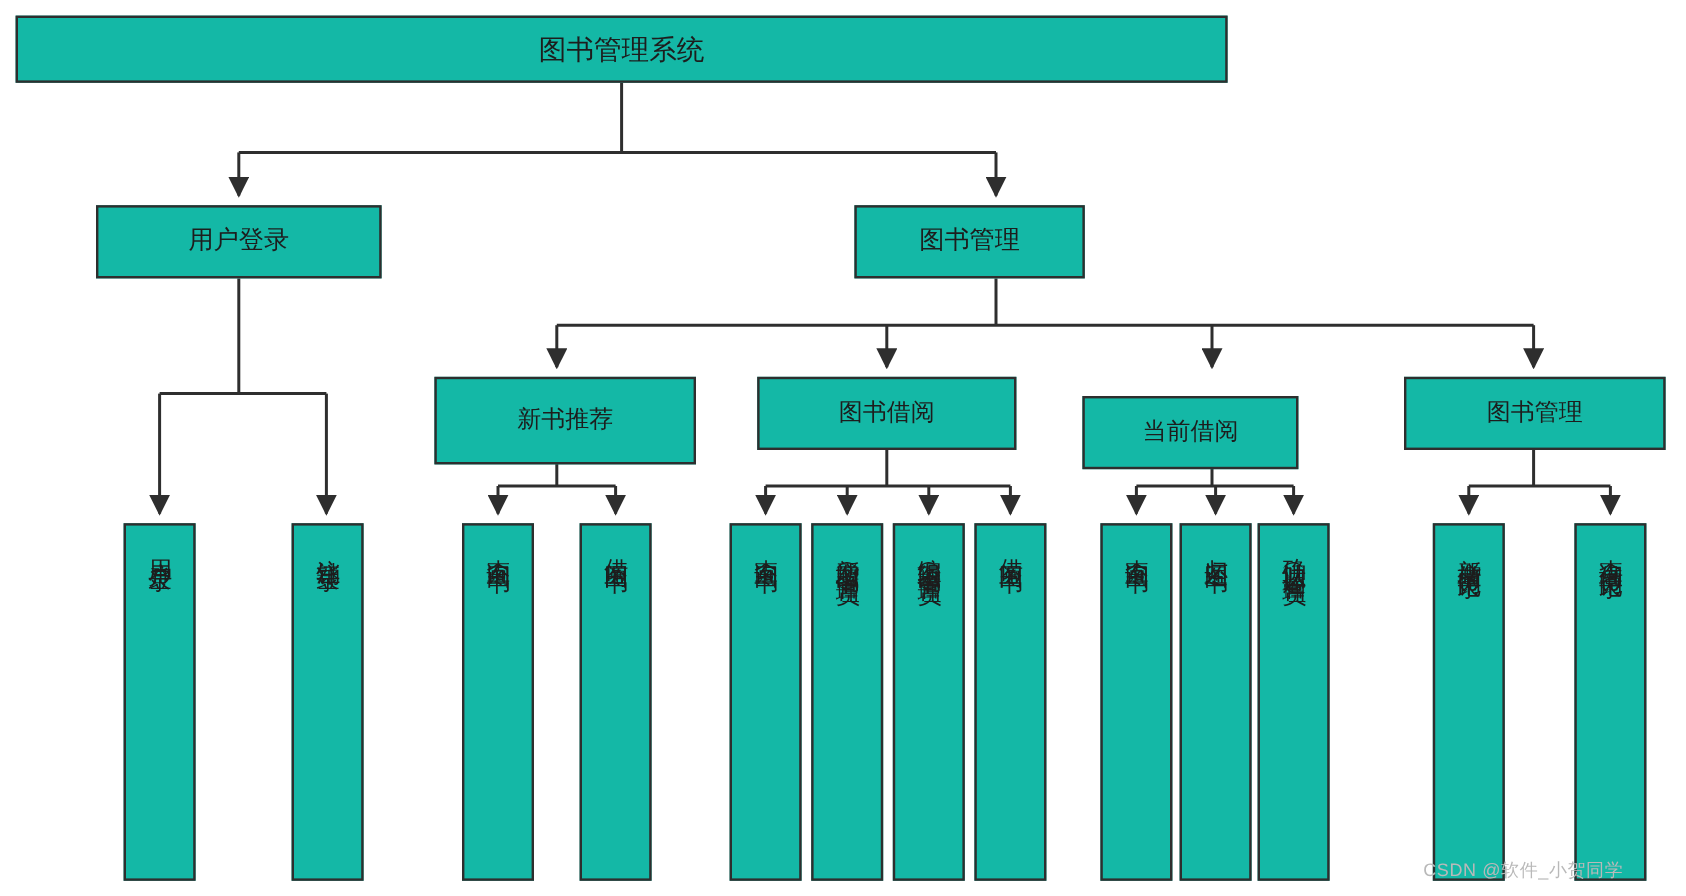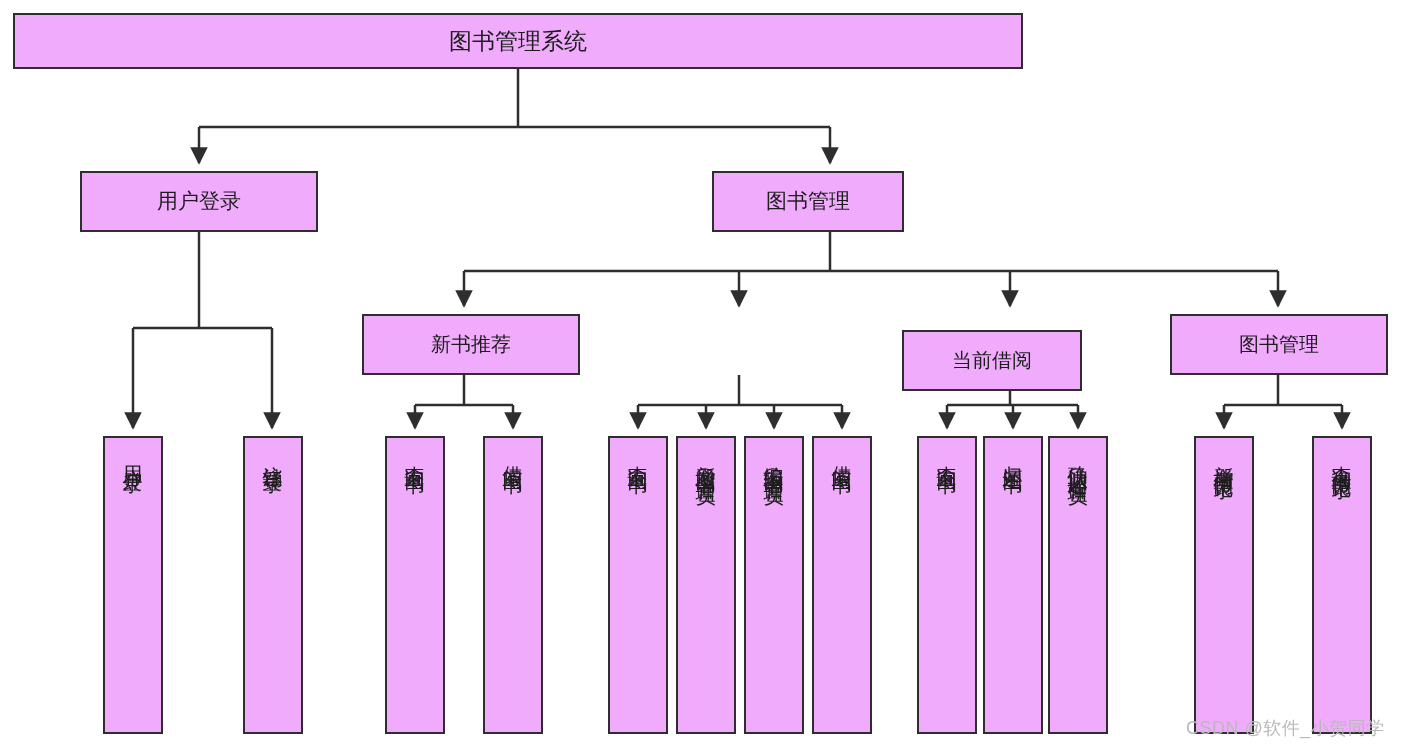--- a/index.html
+++ b/index.html
@@ -22,21 +22,21 @@
     left: 0;
     top: 0;
     width: 1405px;
     height: 747px;
     pointer-events: none;
   }
   .node {
     position: absolute;
     box-sizing: border-box;
     border: 2px solid #2e2e2e;
-    background: #f0abfc;
+    background: #14b8a6;
     display: flex;
     align-items: center;
     justify-content: center;
     color: #1d1d1d;
     line-height: 1.05;
   }
   .node.root {
     font-size: 23px;
   }
   .node.lvl2 {
@@ -55,21 +55,21 @@
     writing-mode: vertical-rl;
     text-orientation: upright;
     letter-spacing: 3px;
     white-space: nowrap;
     line-height: 1;
   }
   .watermark {
     position: absolute;
     left: 1186px;
     top: 716px;
-    font-size: 18px;
+    font-size: 15px;
     color: #b9b9b9;
     letter-spacing: 0.5px;
     white-space: nowrap;
     font-family: "Liberation Sans", "DejaVu Sans", sans-serif;
   }
 </style>
 </head>
 <body>
 
 <div id="canvas">
@@ -128,22 +128,25 @@
     <span>图书管理系统</span>
   </div>
 
   <div class="node lvl2" style="left:80px; top:171px; width:238px; height:61px;">
     <span>用户登录</span>
   </div>
   <div class="node lvl2" style="left:712px; top:171px; width:192px; height:61px;">
     <span>图书管理</span>
   </div>
 
-  <div class="node lvl3" style="left:362px; top:314px; width:218px; height:61px;justify-content:center;">
+  <div class="node lvl3" style="left:362px; top:314px; width:218px; height:73px;justify-content:center;">
     <span>新书推荐</span>
+  </div>
+  <div class="node lvl3" style="left:631px; top:314px; width:216px; height:61px;">
+    <span>图书借阅</span>
   </div>
   <div class="node lvl3" style="left:902px; top:330px; width:180px; height:61px;font-family:Liberation Serif, serif;">
     <span>当前借阅</span>
   </div>
   <div class="node lvl3" style="left:1170px; top:314px; width:218px; height:61px;">
     <span>图书管理</span>
   </div>
 
   <div class="node leaf" style="left:103px; top:436px; width:60px; height:298px;">
     <span class="vtext">用户登录</span>

